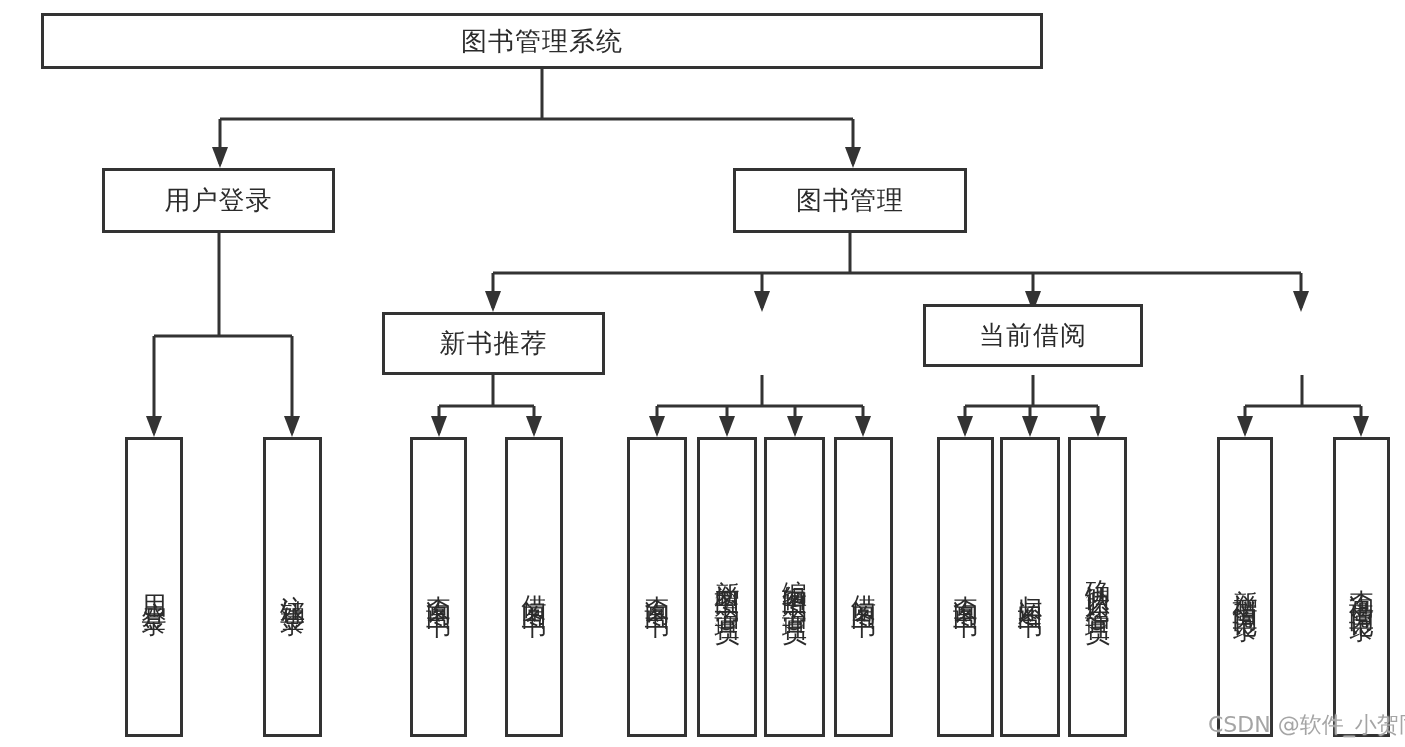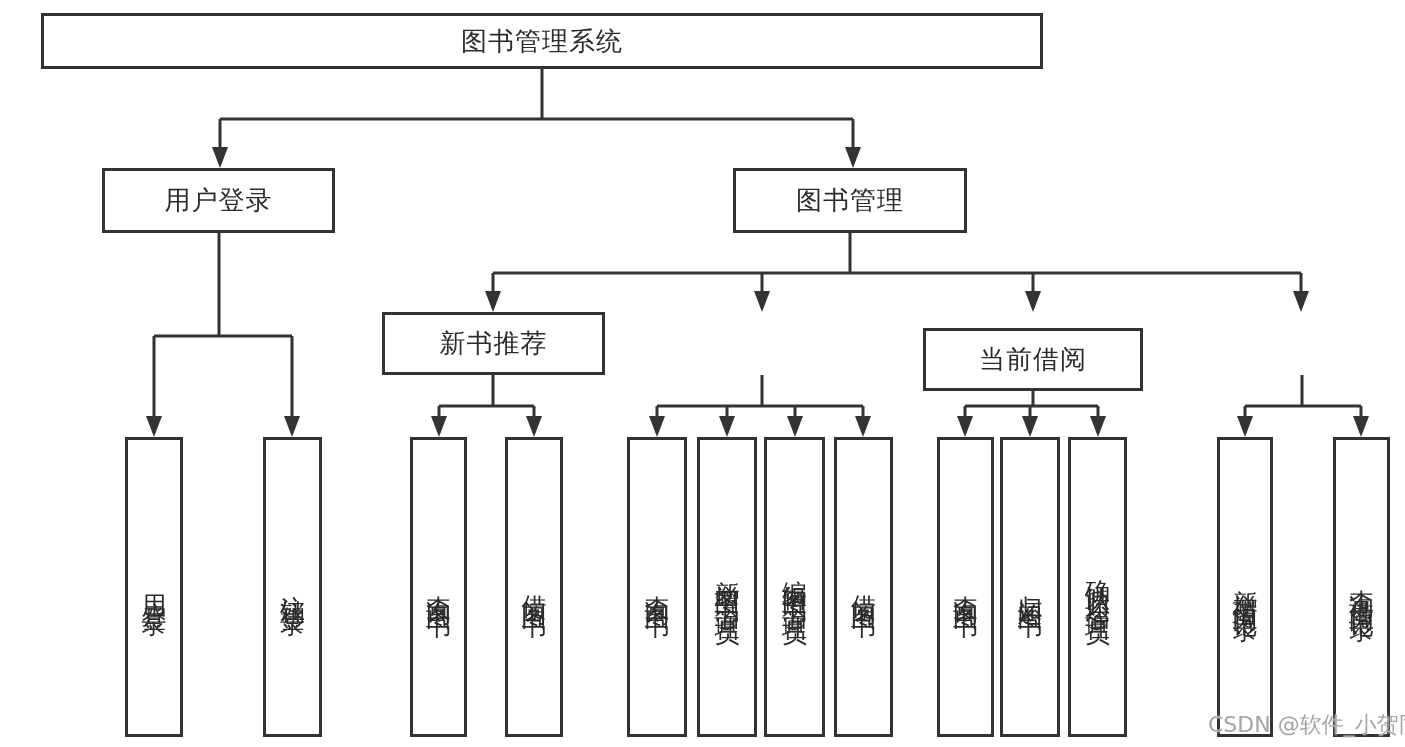--- a/index.html
+++ b/index.html
@@ -101,21 +101,21 @@
       <polygon points="1333,416 1349,416 1341,437"></polygon>
     </g>
   </svg>
 
   <div class="hbox" style="left:21px; top:13px; width:1002px; height:56px;">图书管理系统</div>
 
   <div class="hbox" style="left:82px; top:168px; width:233px; height:65px;">用户登录</div>
   <div class="hbox" style="left:362px; top:312px; width:223px; height:63px;">新书推荐</div>
 
   <div class="hbox" style="left:713px; top:168px; width:234px; height:65px;">图书管理</div>
-  <div class="hbox" style="left:903px; top:328px; width:220px; height:63px;">当前借阅</div>
+  <div class="hbox" style="left:903px; top:304px; width:220px; height:63px;">当前借阅</div>
 
   <div class="vbox" style="left:105px; width:58px;">
     <span class="vtext">用户登录</span>
   </div>
   <div class="vbox" style="left:243px; width:59px;">
     <span class="vtext">注销登录</span>
   </div>
 
   <div class="vbox" style="left:390px; width:57px;">
     <span class="vtext">查询图书</span>

